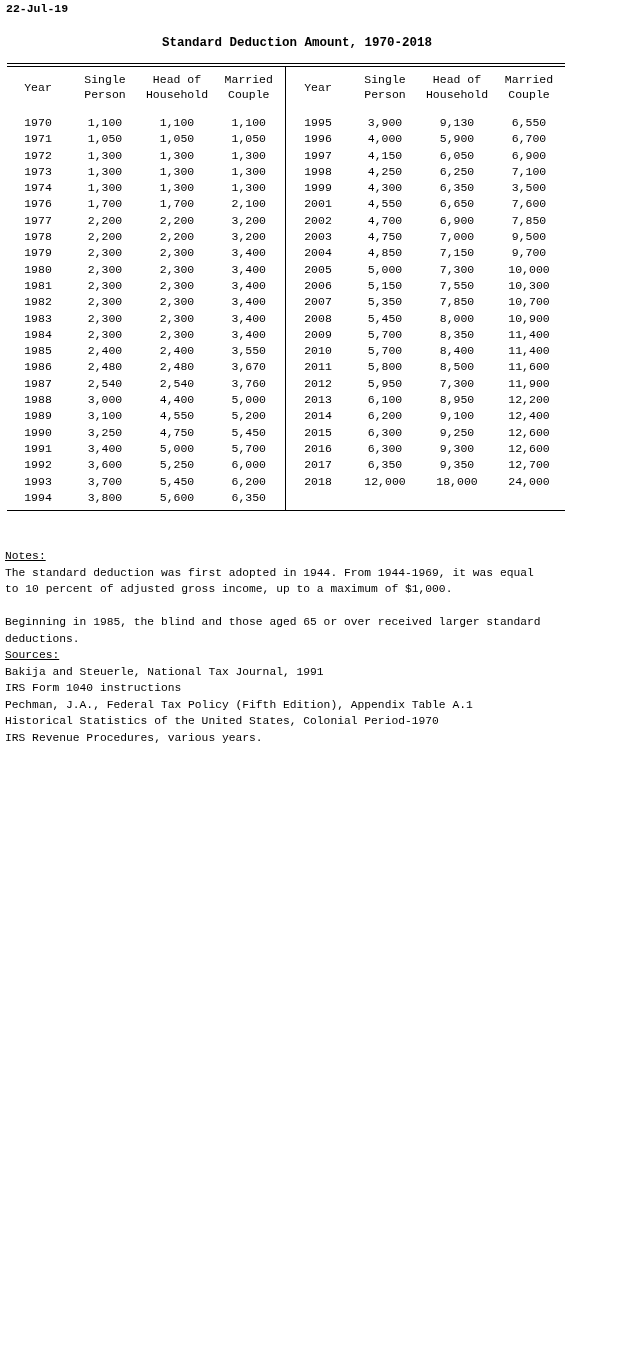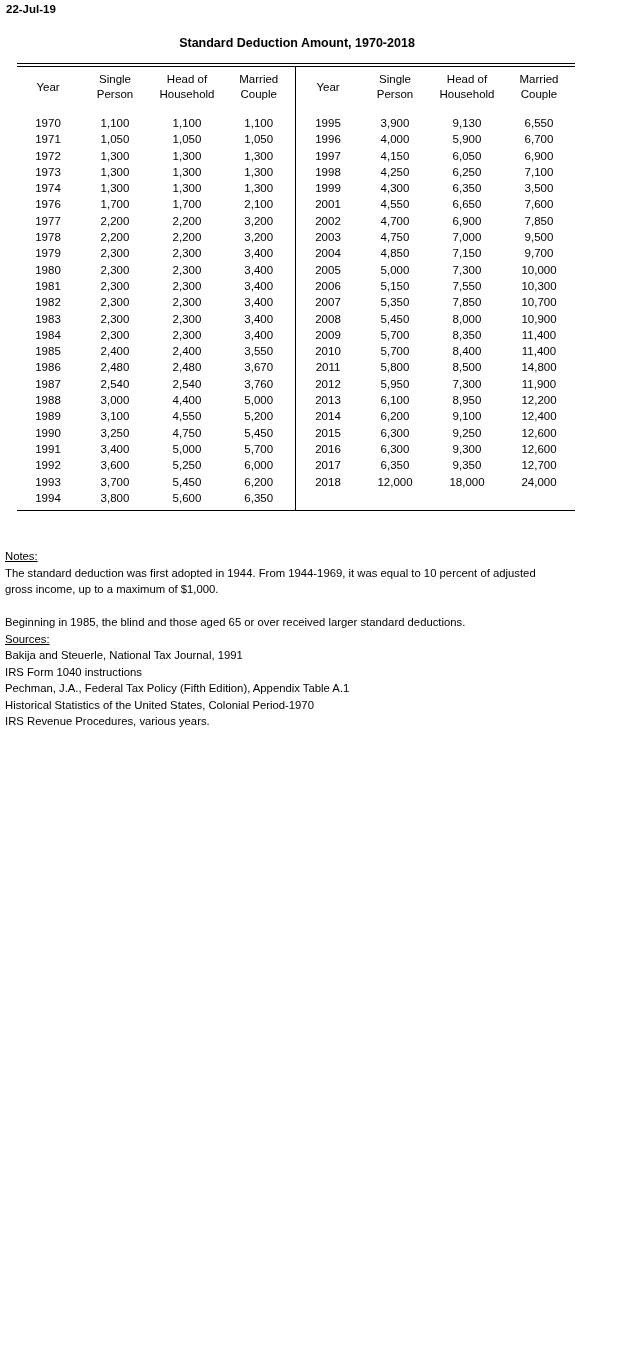--- a/index.html
+++ b/index.html
@@ -13,20 +13,21 @@
     position: relative;
     font-family: "Liberation Sans", sans-serif;
     color: #000000;
     overflow: hidden;
   }
 
   .page {
     position: relative;
     width: 618px;
     height: 1362px;
+    font-family: Liberation Mono, monospace;
   }
 
   
   .date-stamp {
     position: absolute;
     left: 6px;
     top: 2px;
     font-size: 11.5px;
     font-weight: bold;
     letter-spacing: 0px;
@@ -43,21 +44,21 @@
     text-align: center;
     font-size: 12.5px;
     font-weight: bold;
     line-height: 15px;
     white-space: nowrap;
   }
 
   
   .table-wrap {
     position: absolute;
-    left: 17px;
+    left: 7px;
     top: 63px;
     width: 558px;
   }
 
   .rule-double {
     height: 0;
     border-top: 1.3px solid #000;
     border-bottom: 1.3px solid #000;
     height: 2px;
     box-sizing: content-box;
@@ -375,21 +376,21 @@
           </tr>
           <tr>
             <td>1986</td>
             <td>2,480</td>
             <td>2,480</td>
             <td>3,670</td>
             <td class="divider-cell">&nbsp;</td>
             <td>2011</td>
             <td>5,800</td>
             <td>8,500</td>
-            <td>14,800</td>
+            <td>11,600</td>
           </tr>
           <tr>
             <td>1987</td>
             <td>2,540</td>
             <td>2,540</td>
             <td>3,760</td>
             <td class="divider-cell">&nbsp;</td>
             <td>2012</td>
             <td>5,950</td>
             <td>7,300</td>

